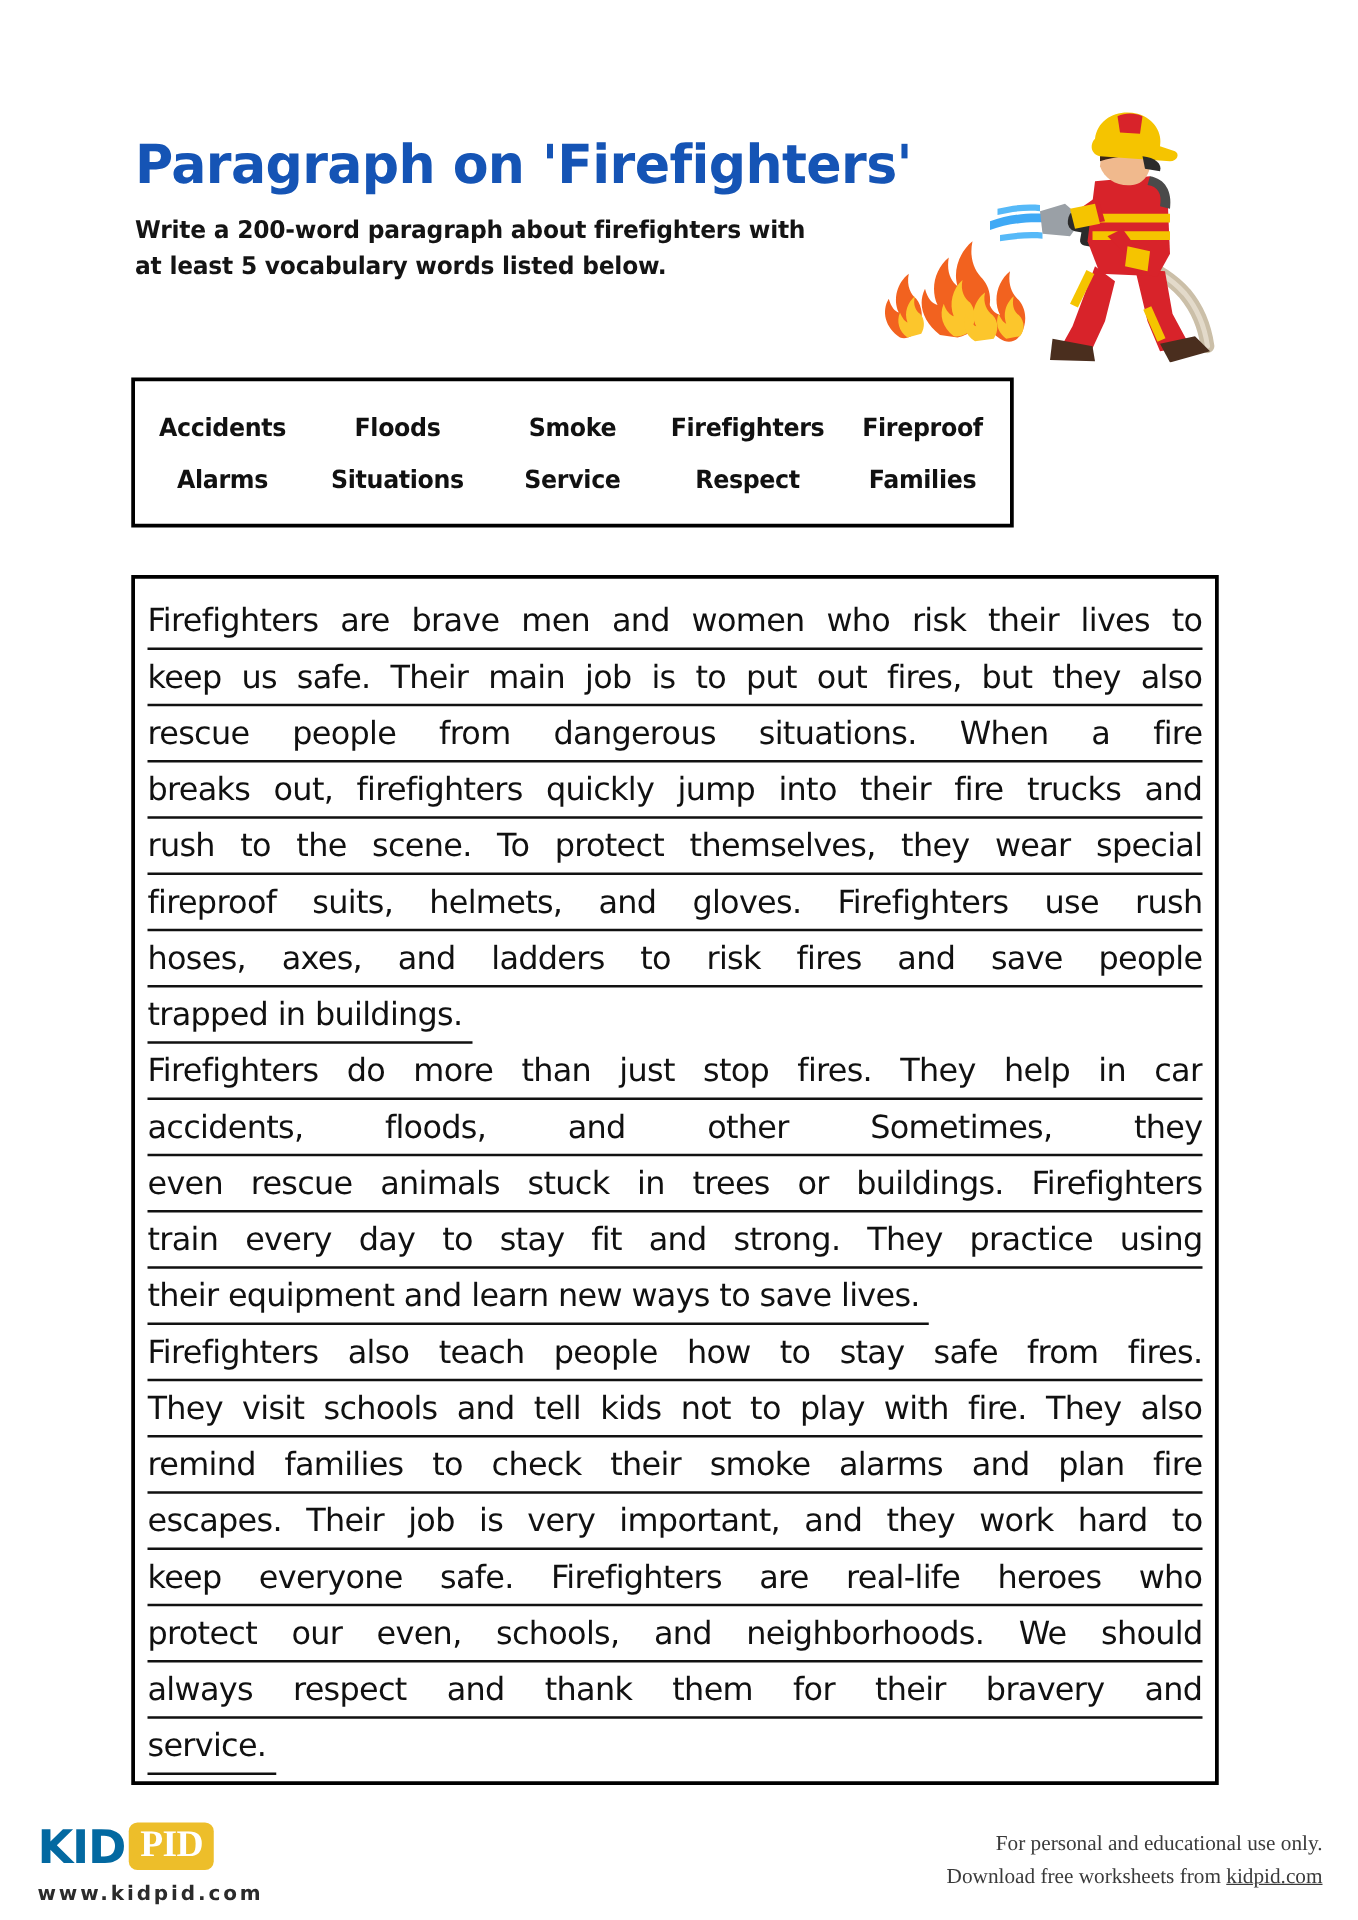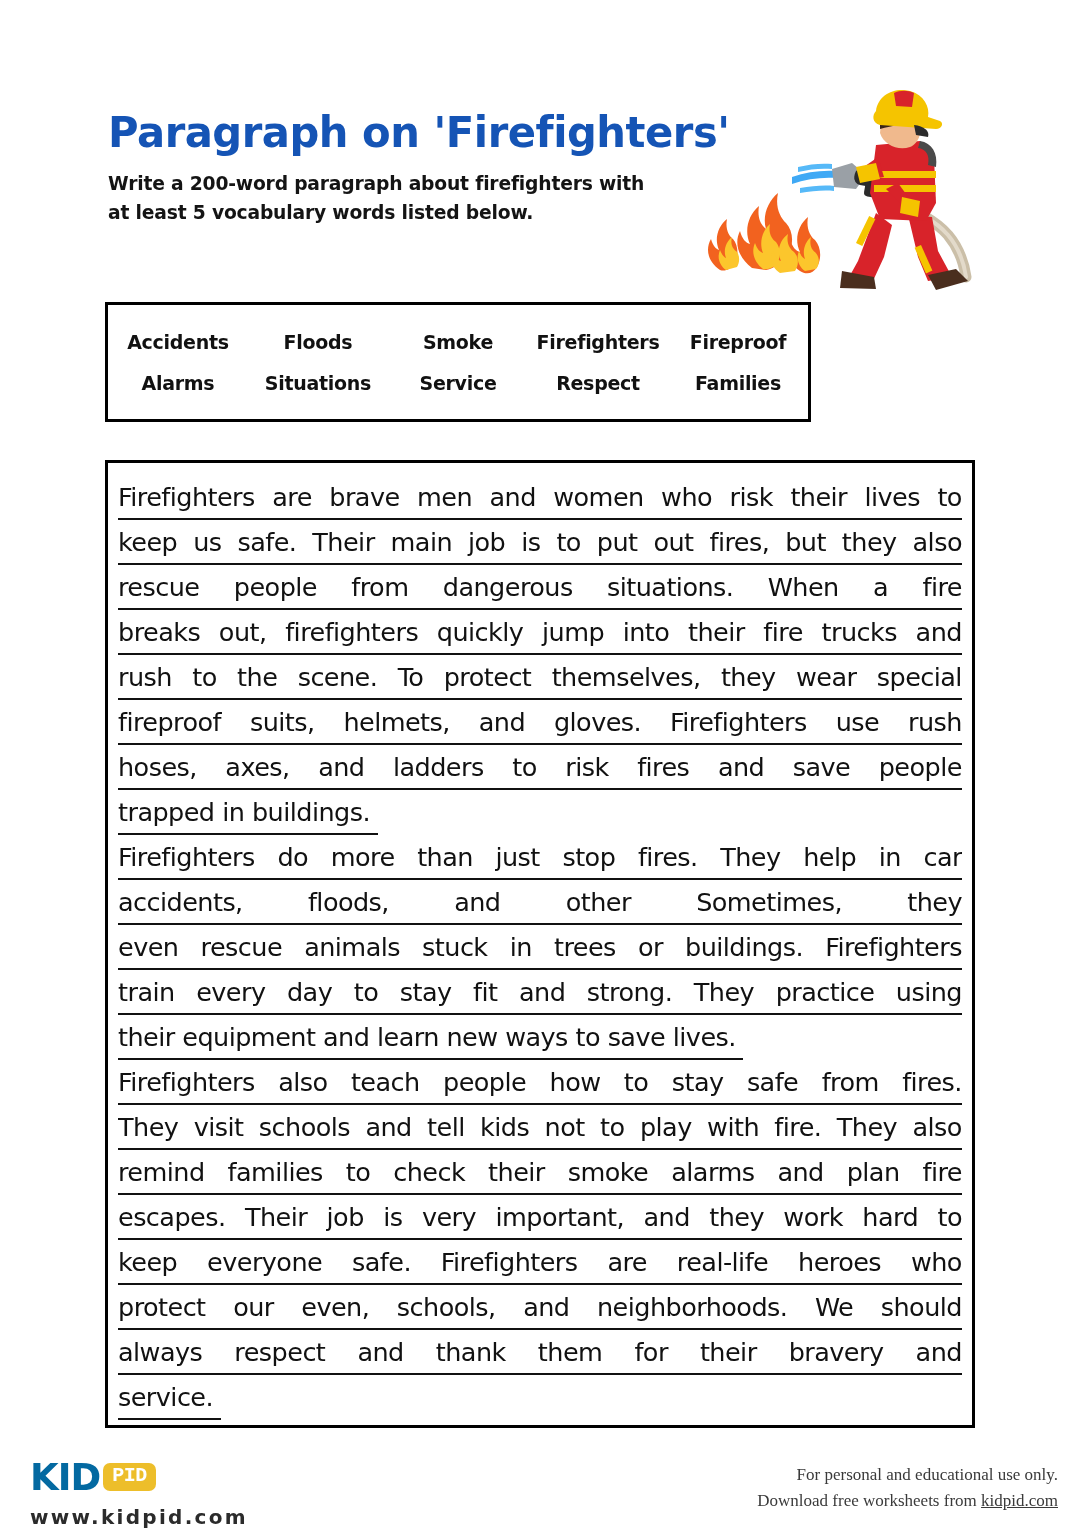--- a/index.html
+++ b/index.html
@@ -147,34 +147,34 @@
   }
   .logo-kid {
     font-family: "DejaVu Sans", sans-serif;
     font-size: 37px;
     font-weight: bold;
     color: #0369a1;
     letter-spacing: -1px;
     line-height: 1;
   }
   .logo-pid {
-    font-family: Liberation Mono, monospace;
-    font-size: 20px;
+    font-family: Liberation Serif, serif;
+    font-size: 30px;
     font-weight: bold;
     color: #ffffff;
     background: #EDBE2A;
     border-radius: 7px;
     padding: 3px 9px 5px 9px;
     margin-left: 3px;
     letter-spacing: -0.5px;
     line-height: 1;
   }
   .logo-url {
     font-family: "DejaVu Sans", sans-serif;
-    font-size: 20px;
+    font-size: 16px;
     font-weight: bold;
     color: #2b2b2b;
     letter-spacing: 2.3px;
     margin-top: 7px;
   }
 
   .footer-note {
     position: absolute;
     right: 28px;
     top: 1462px;

